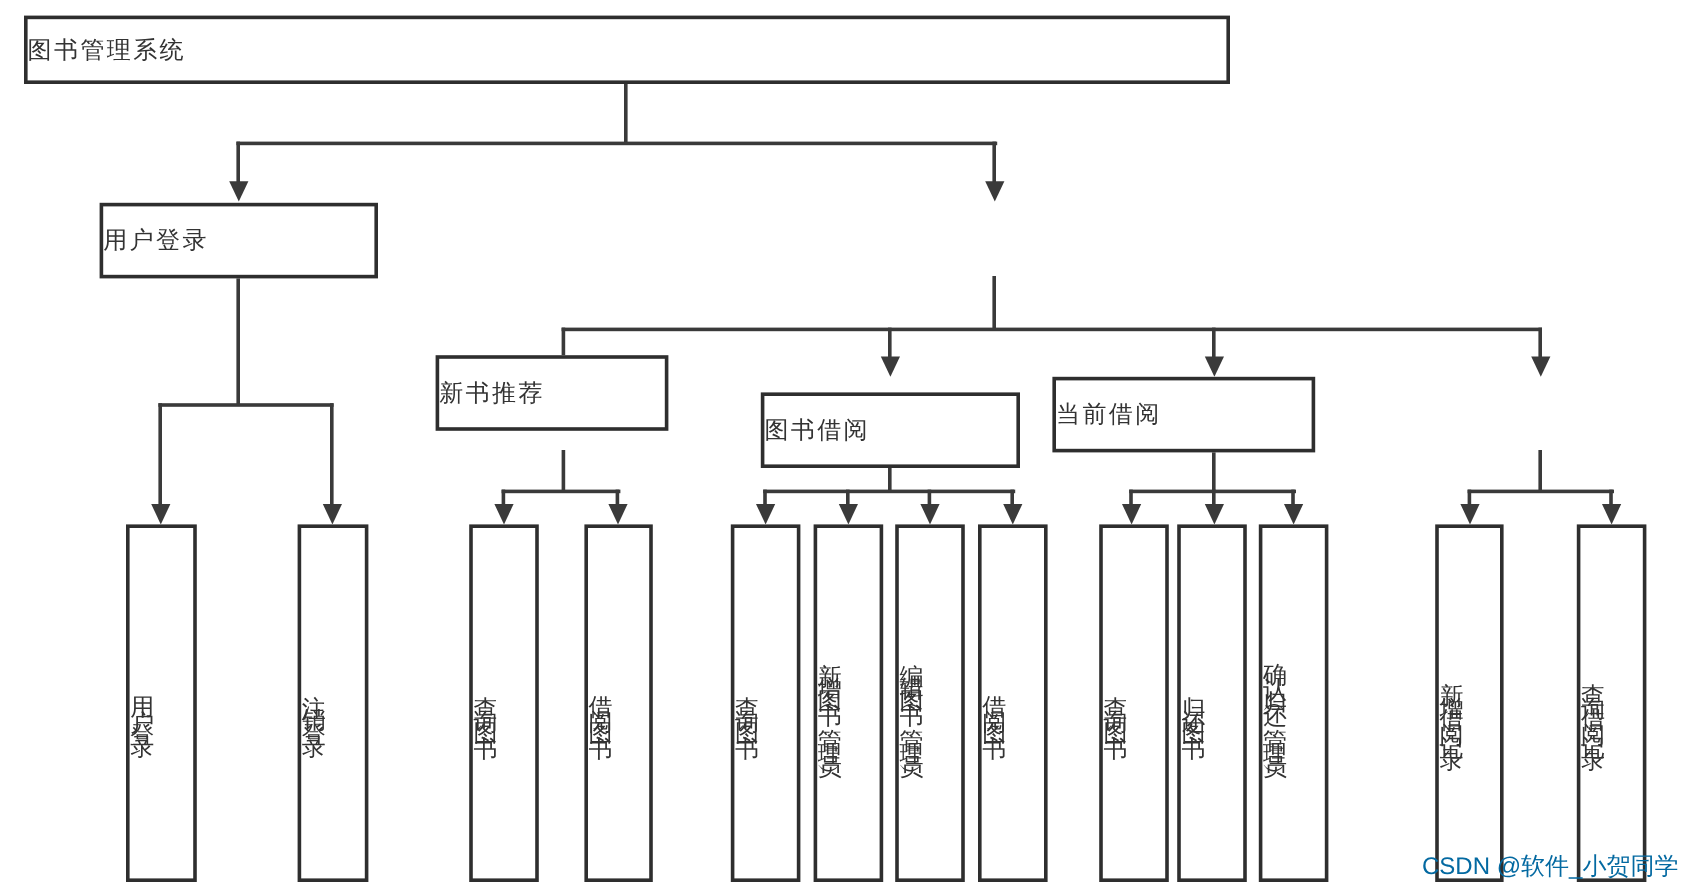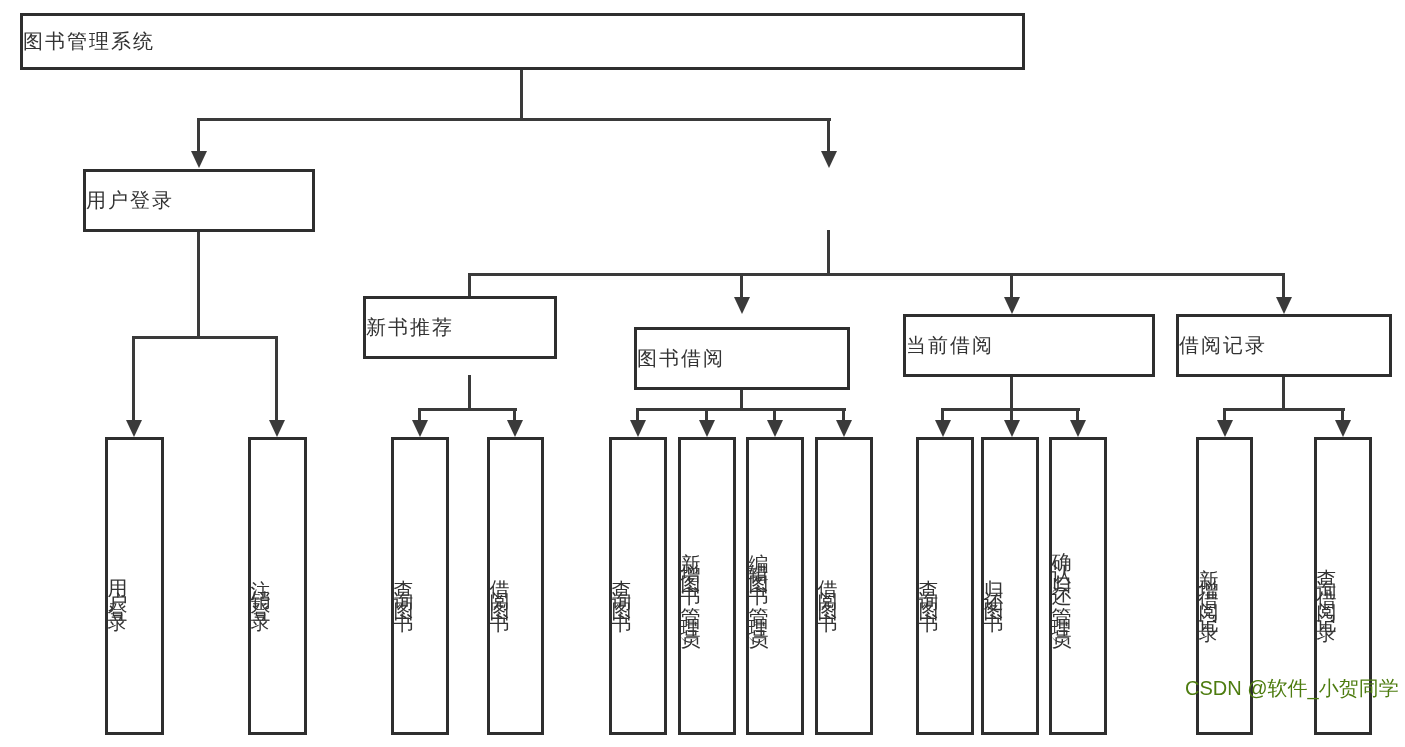--- a/index.html
+++ b/index.html
@@ -18,22 +18,22 @@
     font-size:20px;letter-spacing:11px;line-height:1;
   }
   .vline{position:absolute;width:3px;background:#3a3a3a;z-index:1;}
   .hline{position:absolute;height:3px;background:#3a3a3a;z-index:1;}
   .arrow{
     position:absolute;width:0;height:0;z-index:1;
     border-left:8px solid transparent;border-right:8px solid transparent;
     border-top:17px solid #3a3a3a;
   }
   .watermark{
-    position:absolute;left:1185px;top:675px;z-index:6;
-    font-size:20px;color:#4d7c0f;letter-spacing:0;white-space:nowrap;
+    position:absolute;left:1185px;top:708px;z-index:6;
+    font-size:20px;color:#0369a1;letter-spacing:0;white-space:nowrap;
   }
 </style>
 </head>
 <body>
 
 <div class="stage">
 
   <div class="node" style="left:20px;top:13px;width:1005px;height:57px">
     <span>图书管理系统</span>
   </div>
@@ -44,27 +44,24 @@
 
 
   <div class="node" style="left:363px;top:296px;width:194px;height:63px">
     <span>新书推荐</span>
   </div>
 
   <div class="node" style="left:634px;top:327px;width:216px;height:63px">
     <span>图书借阅</span>
   </div>
 
-  <div class="node" style="left:903px;top:314px;width:252px;height:63px">
+  <div class="node" style="left:877px;top:314px;width:219px;height:63px">
     <span>当前借阅</span>
   </div>
 
-  <div class="node" style="left:1176px;top:314px;width:216px;height:63px">
-    <span>借阅记录</span>
-  </div>
 
   <div class="node leaf" style="left:105px;width:59px">
     <span class="vtext">用户登录</span>
   </div>
 
   <div class="node leaf" style="left:248px;width:59px">
     <span class="vtext">注销登录</span>
   </div>
 
   <div class="node leaf" style="left:391px;width:58px">

